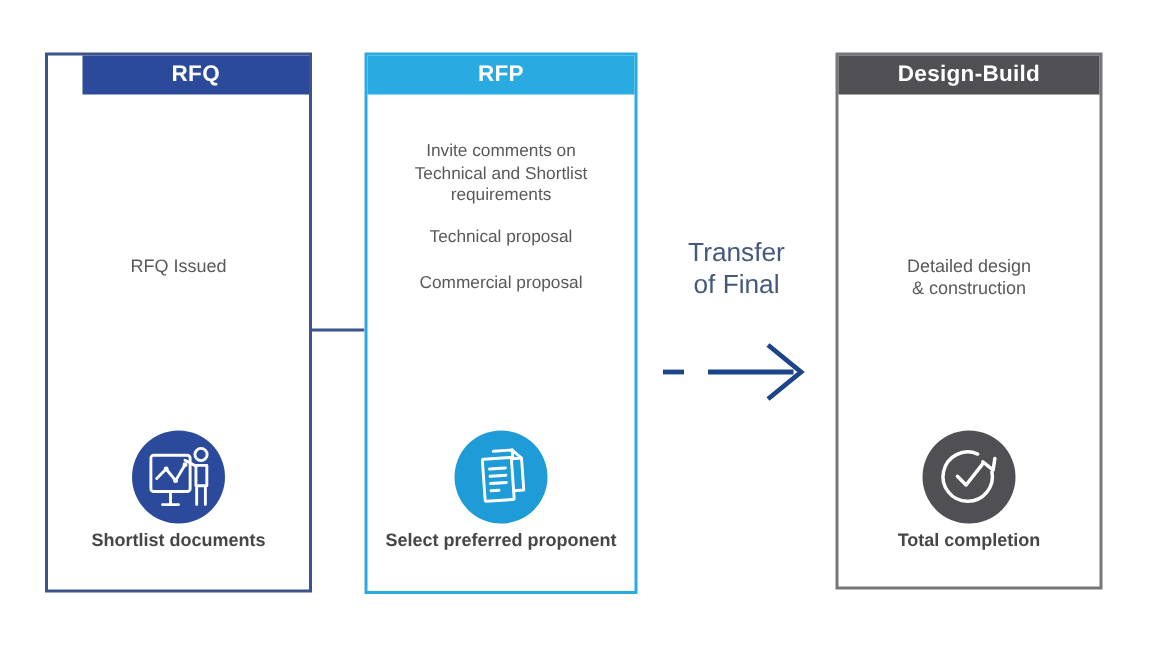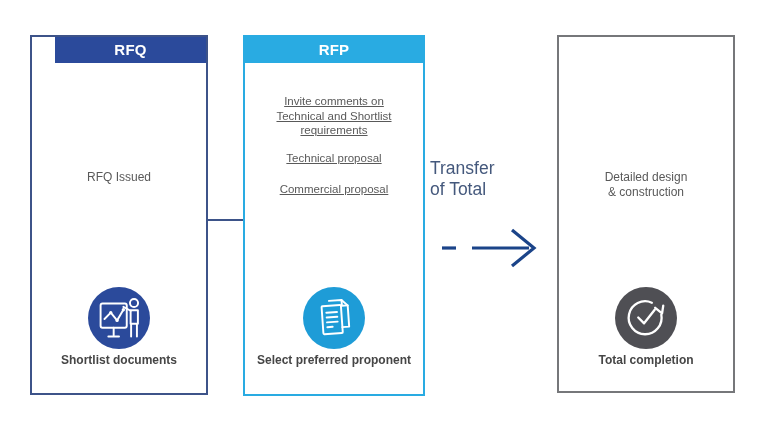--- a/index.html
+++ b/index.html
@@ -38,36 +38,36 @@
   #card-rfq .card-header{background:var(--rfq-header);margin:-0px;}
   #card-rfq .icon-circle{background:var(--rfq-header);}
   
   #card-rfp{left:243px;width:182px;height:361px;border:2px solid var(--rfp-border);}
   #card-rfp .card-header{background:var(--rfp-header);}
   #card-rfp .icon-circle{background:#1e9cd7;}
   .rfp-paragraphs{
     position:absolute;left:0;right:0;top:57px;text-align:center;
     color:var(--body-text);font-size:11.5px;line-height:14.5px;
   }
-  .rfp-paragraphs p{margin:0 auto;text-decoration:underline;}
+  .rfp-paragraphs p{margin:0 auto;}
   .rfp-p1{width:150px;margin-bottom:13px !important;}
   .rfp-p2{margin-bottom:15px !important;}
   .rfp-p3{margin-bottom:17px !important;}
   
   #card-db{left:557px;width:178px;height:358px;border:2px solid var(--db-border);}
   #card-db .card-header{background:var(--db-header);}
   #card-db .icon-circle{background:var(--db-header);}
   
   .connector{
     position:absolute;left:208px;top:219px;width:35px;height:2px;
     background:var(--rfq-border);
   }
   
   .transfer-label{
-    position:absolute;left:430px;top:158px;width:122px;text-align:left;
+    position:absolute;left:430px;top:158px;width:122px;text-align:center;
     color:var(--transfer-text);font-size:17.5px;line-height:21px;font-weight:400;
   }
   .transfer-arrow{position:absolute;left:436px;top:226px;}
 </style>
 </head>
 <body>
 
 <div id="canvas">
 
   <div class="card" id="card-rfq">
@@ -115,32 +115,33 @@
           <line x1="24.5" y1="36" x2="35.5" y2="36"></line>
           <line x1="24.5" y1="41" x2="30" y2="41"></line>
         </g>
       </svg>
     </div>
     <div class="card-footer">Select preferred proponent</div>
   </div>
 
   <div class="transfer-label">
     <span>Transfer</span><br>
-    <span>of Total</span>
+    <span>of Final</span>
   </div>
 
   <div class="transfer-arrow">
     <svg width="118" height="44" viewBox="0 0 118 44" fill="none" stroke="#1b4489" stroke-width="3.2">
       <line x1="6" y1="22" x2="20" y2="22"></line>
       <line x1="36" y1="22" x2="93" y2="22"></line>
       <polyline points="76,4 98,22 76,40" stroke-linejoin="miter"></polyline>
     </svg>
   </div>
 
   <div class="card" id="card-db">
+    <div class="card-header">Design-Build</div>
     <div class="card-body-text" style="top:133px;">
       <span>Detailed design</span><br>
       <span>&amp; construction</span>
     </div>
     <div class="icon-circle">
       <svg width="62" height="62" viewBox="0 0 64 64" fill="none" stroke="#ffffff" stroke-width="2.4" stroke-linecap="round" stroke-linejoin="round">
         <path d="M38 16.2 A 17 17 0 1 0 47.8 28.5"></path>
         <polyline points="41.5,21.5 48.6,27.2 49.8,19.2"></polyline>
         <path d="M24 31.5 L30 37.5 L41 23.5"></path>
       </svg>

